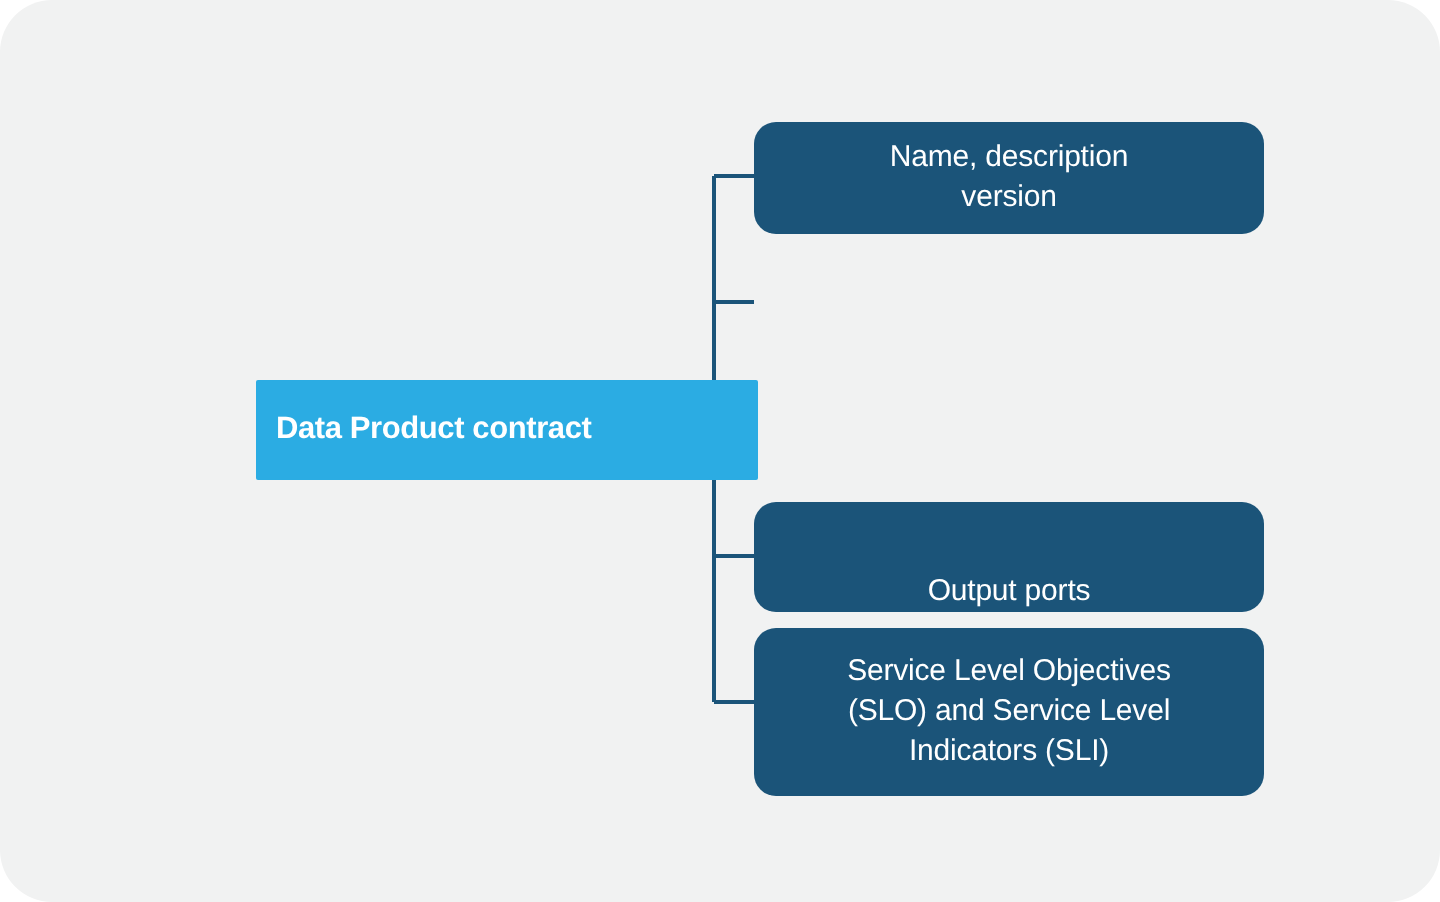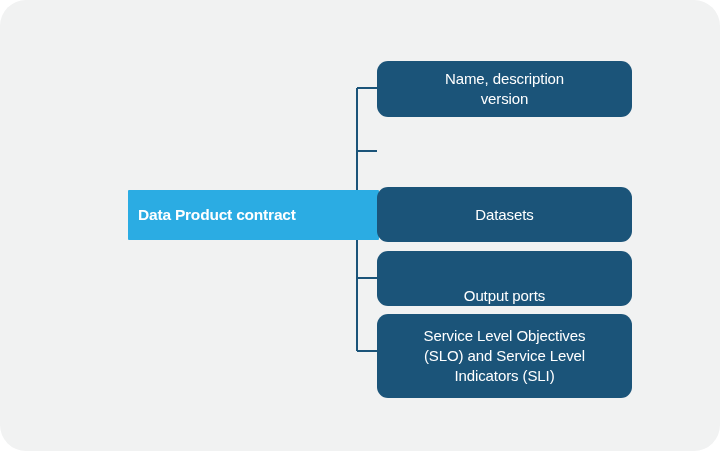--- a/index.html
+++ b/index.html
@@ -110,23 +110,20 @@
   <div id="root-node">
     <span class="node-label">Data Product contract</span>
   </div>
 
   <div class="branch-node" id="branch-0">
     <span class="node-label">Name, description
 version</span>
   </div>
 
 
-  <div class="branch-node" id="branch-2">
-    <span class="node-label">Datasets</span>
-  </div>
 
   <div class="branch-node" id="branch-3">
     <span class="node-label">Output ports</span>
   </div>
 
   <div class="branch-node" id="branch-4">
     <span class="node-label">Service Level Objectives
 (SLO) and Service Level
 Indicators (SLI)</span>
   </div>

